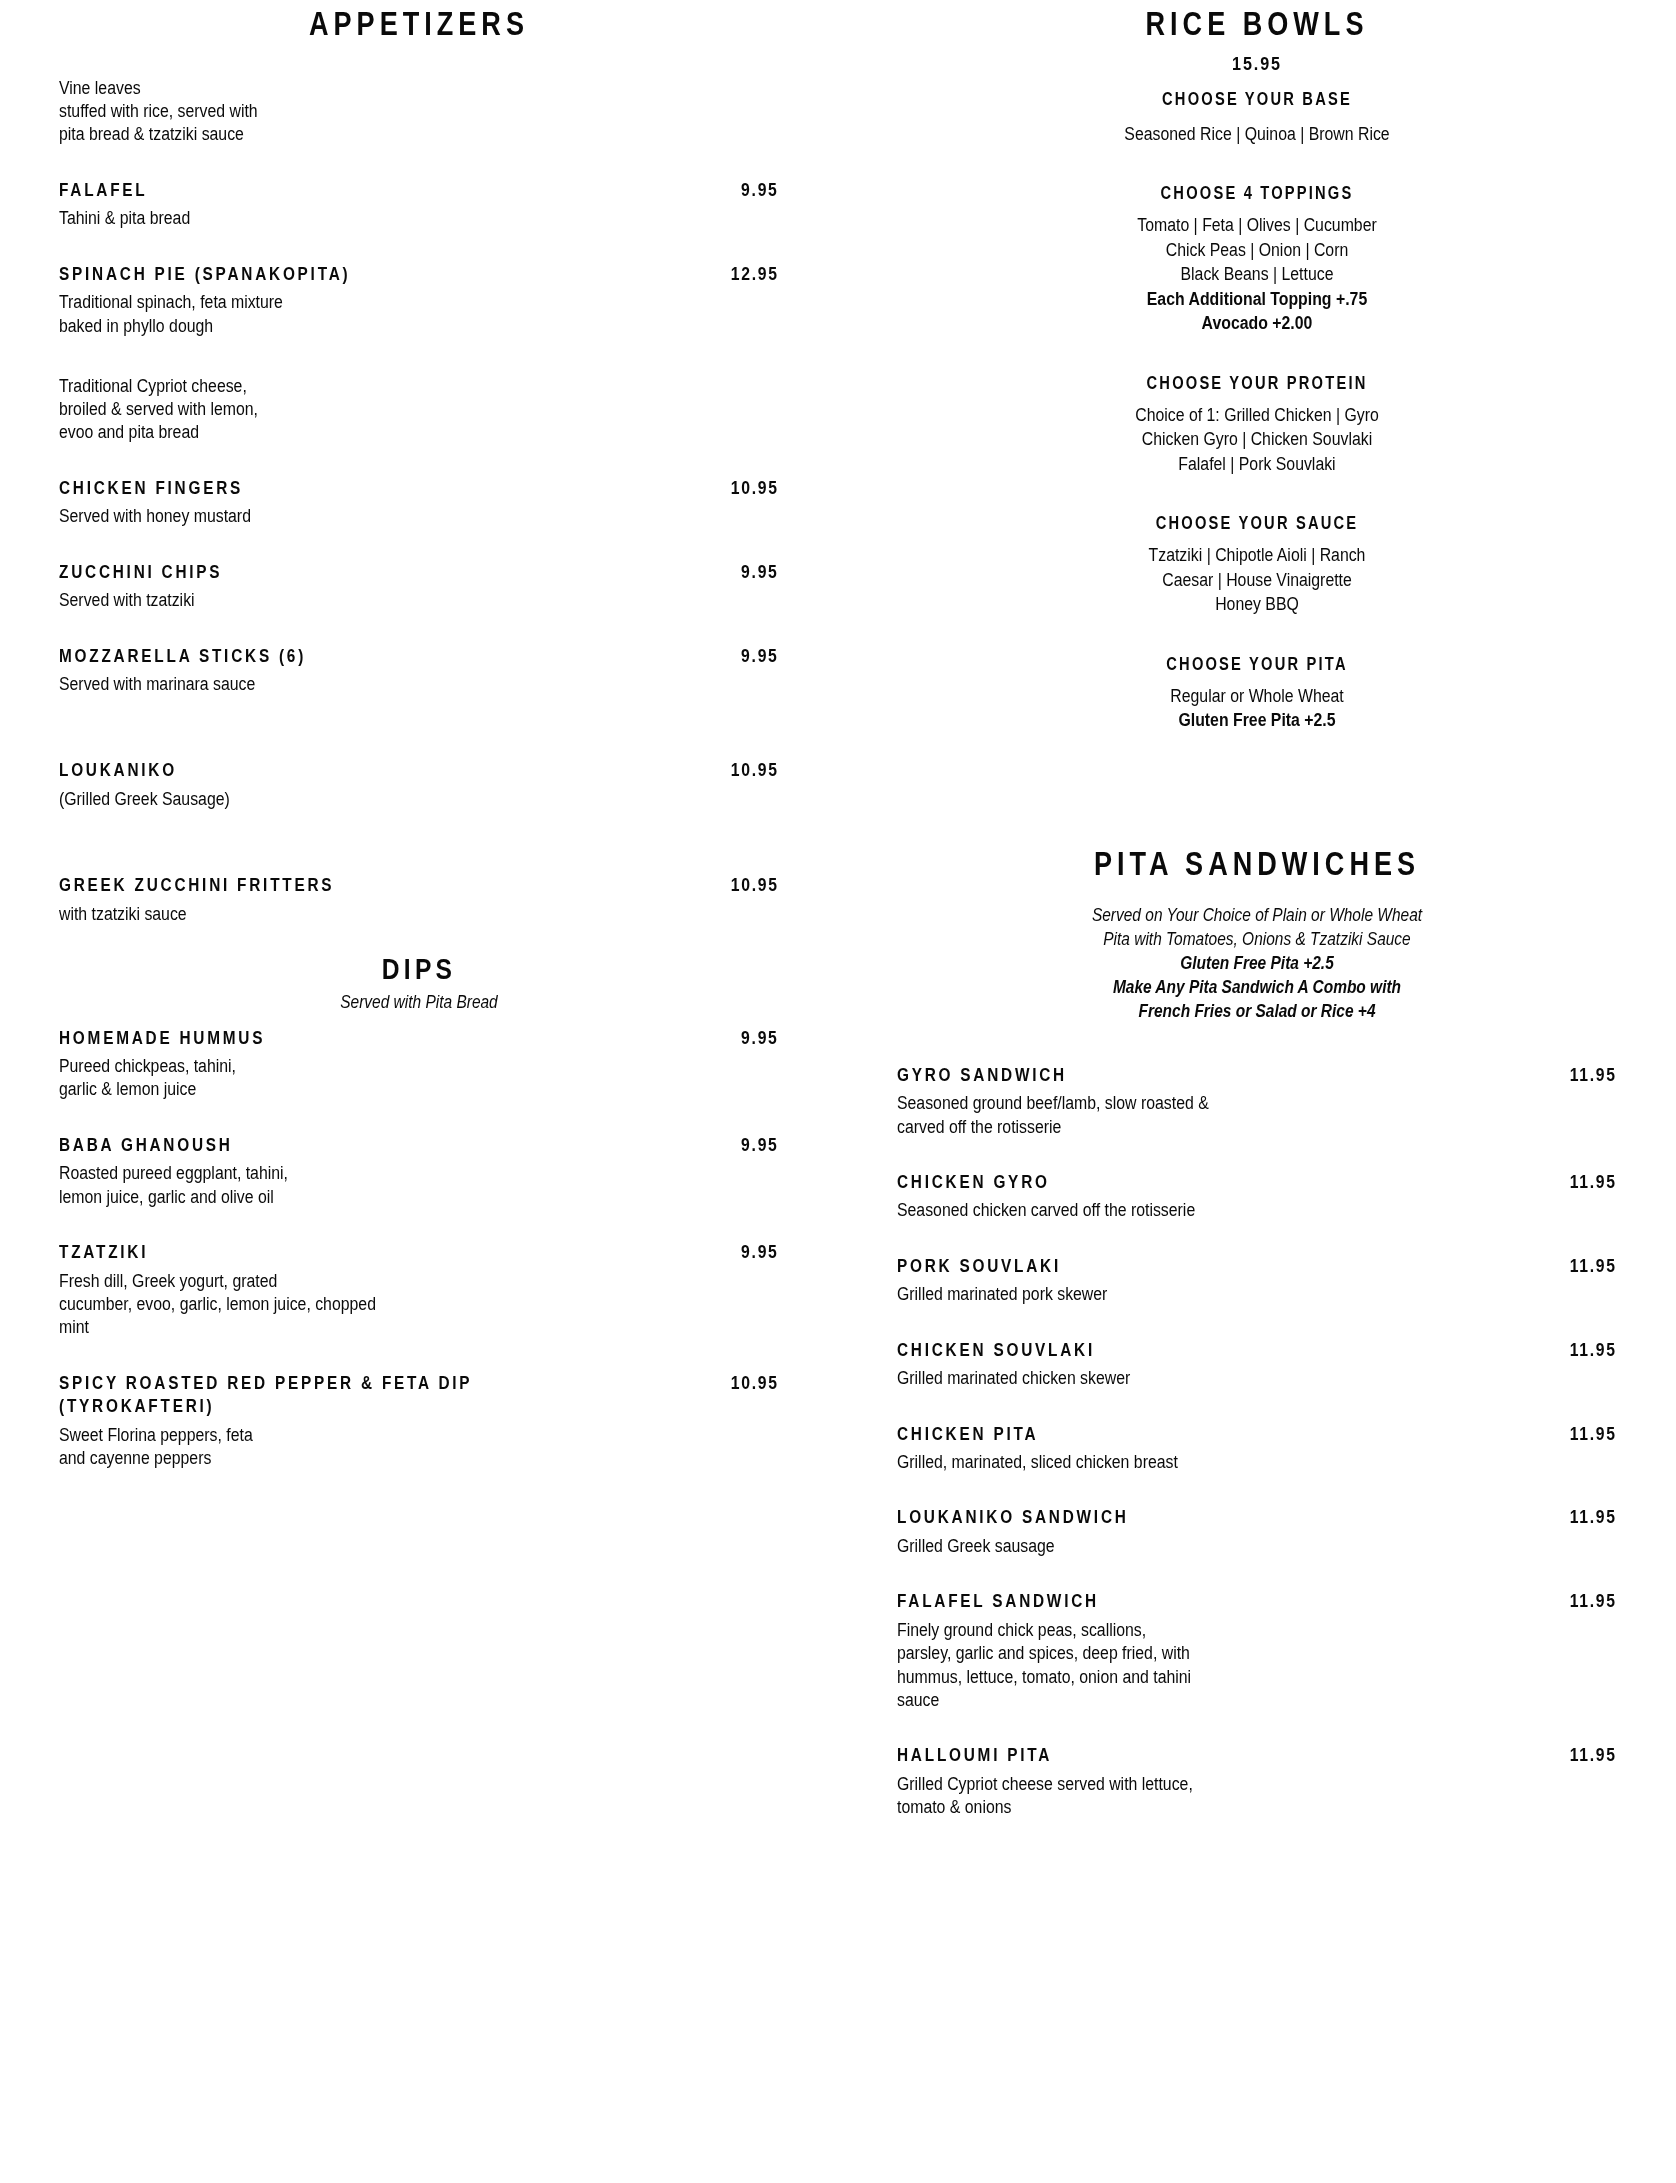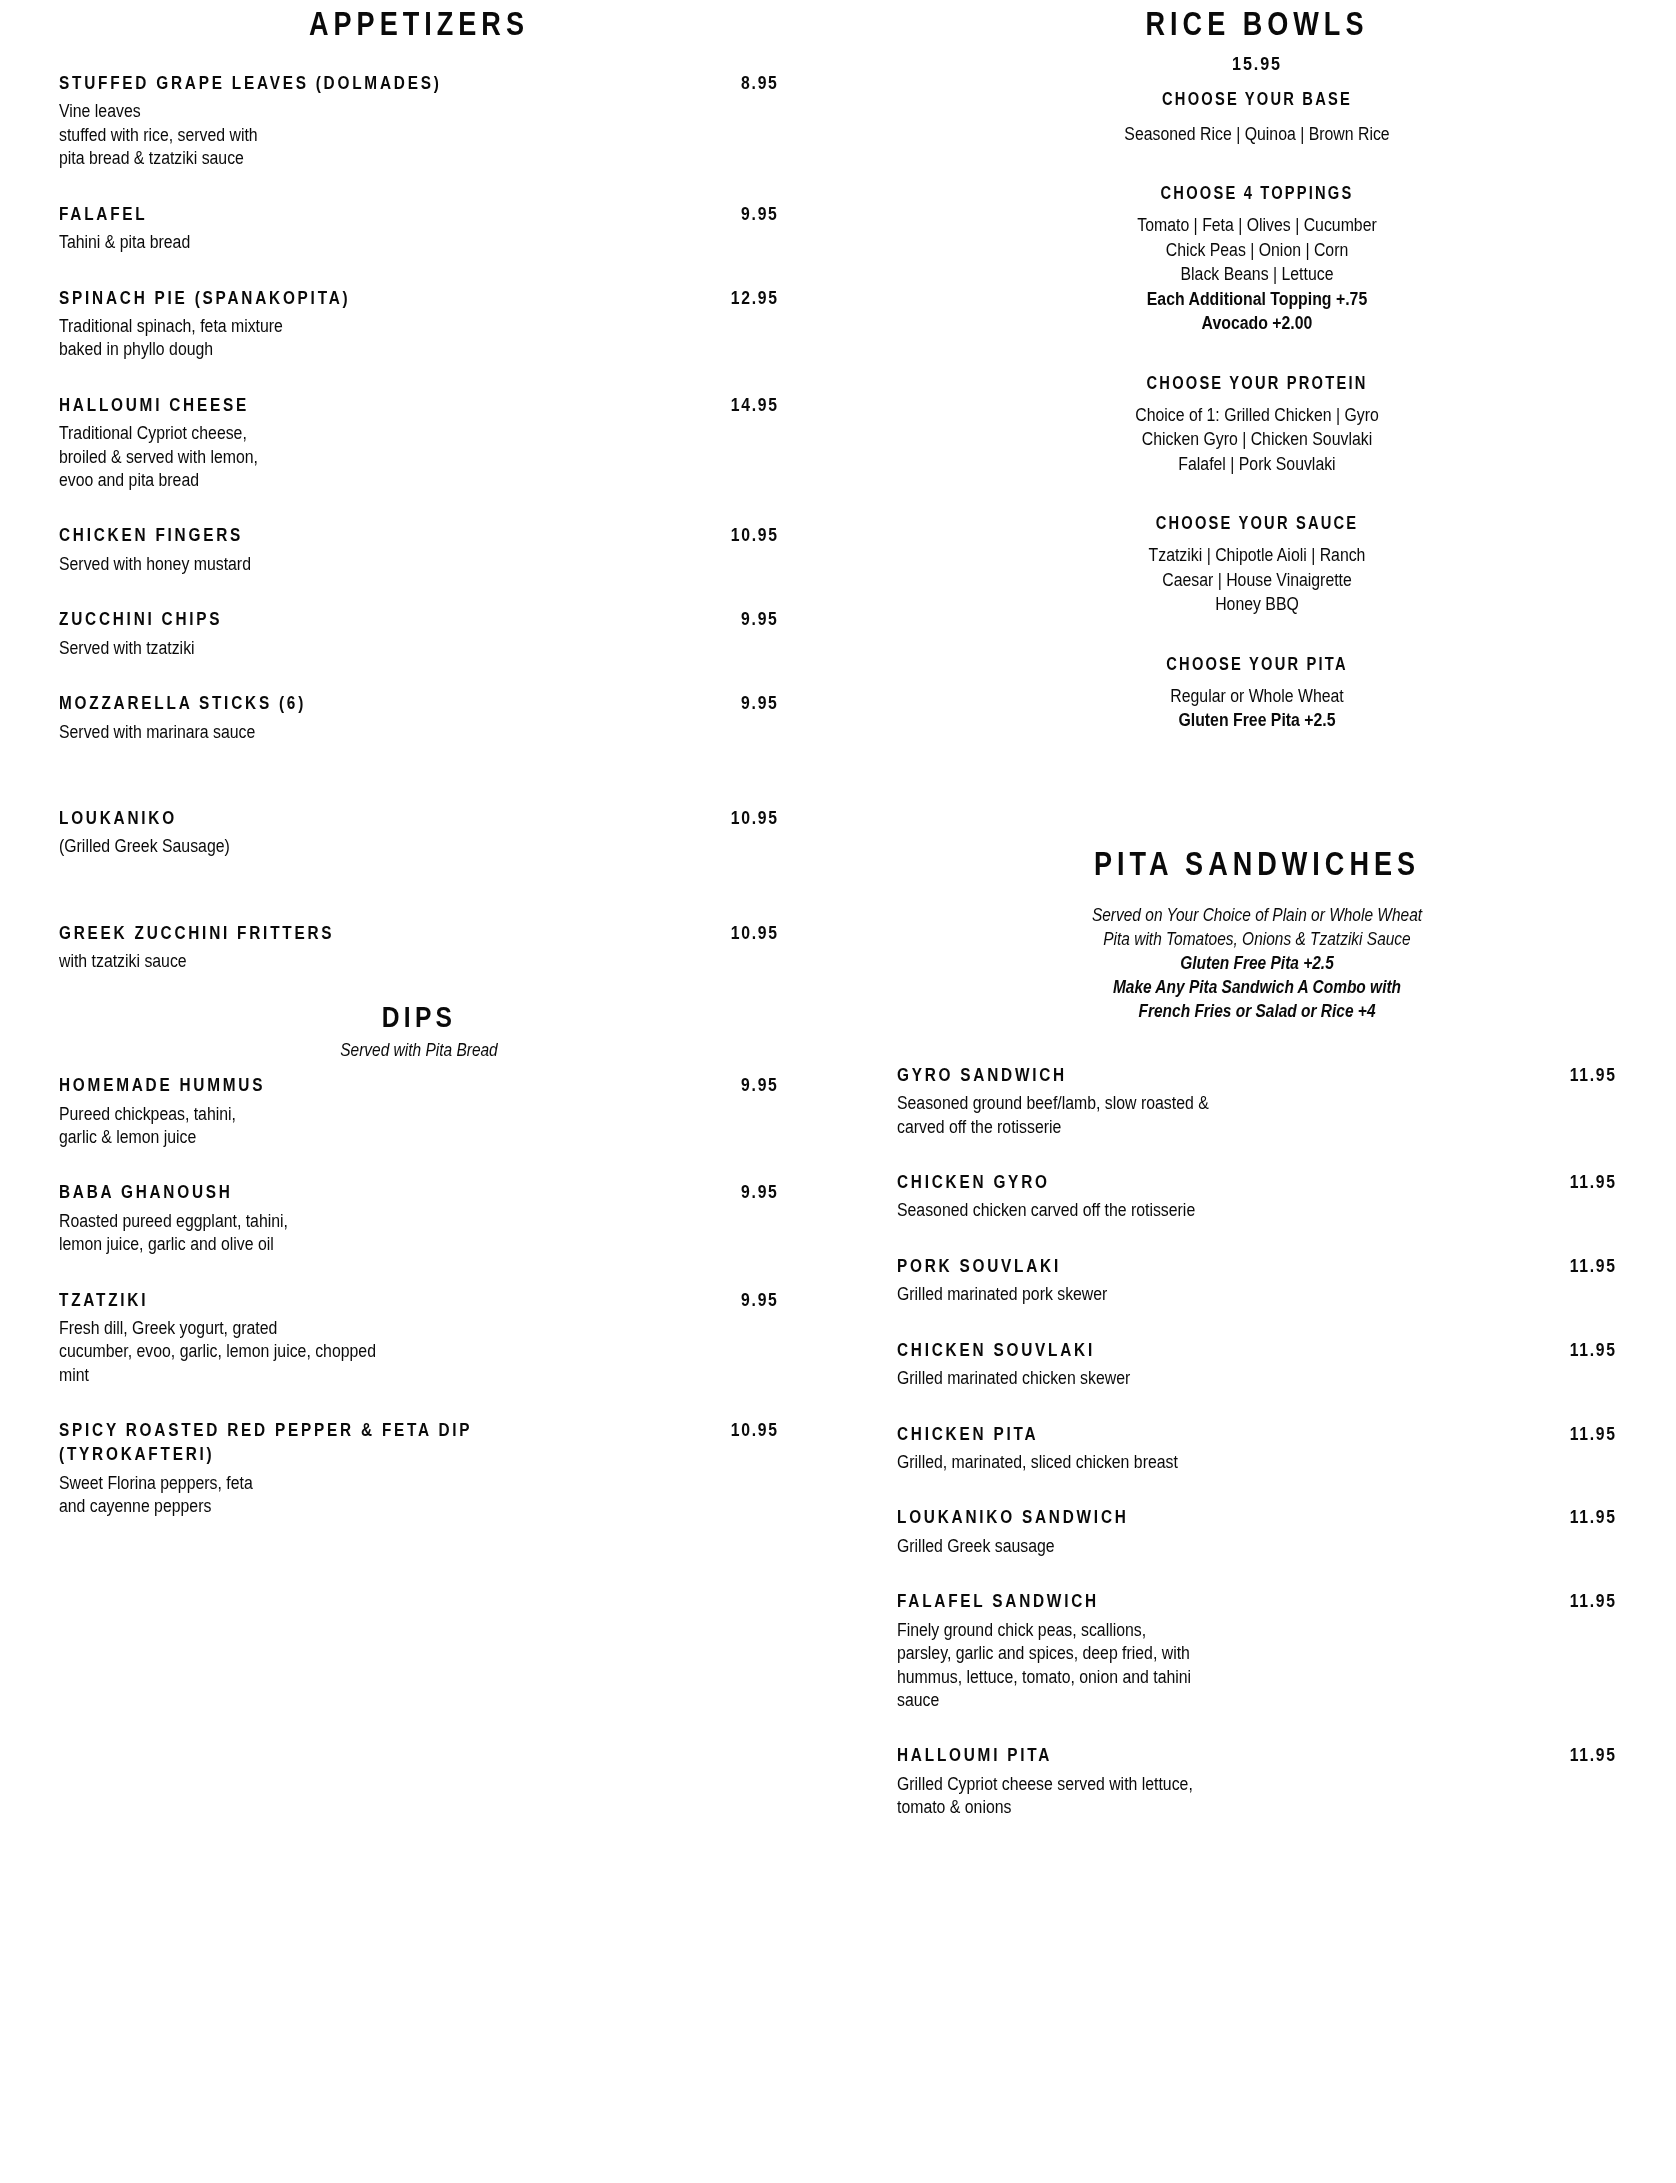--- a/index.html
+++ b/index.html
@@ -160,24 +160,20 @@
 
 <div class="menu-page">
 
   <div class="column">
 
     <div class="sp-16"></div>
     <div class="section-title">APPETIZERS</div>
     <div class="sp-72"></div>
 
     <div class="item">
-      <div class="item-head">
-        <div class="item-name">STUFFED GRAPE LEAVES (DOLMADES)</div>
-        <div class="item-price">8.95</div>
-      </div>
       <div class="item-desc">Vine leaves<br>stuffed with rice, served with<br>pita bread &amp; tzatziki sauce</div>
     </div>
     <div class="sp-72"></div>
 
     <div class="item">
       <div class="item-head">
         <div class="item-name">FALAFEL</div>
         <div class="item-price">9.95</div>
       </div>
       <div class="item-desc">Tahini &amp; pita bread</div>
@@ -187,24 +183,20 @@
     <div class="item">
       <div class="item-head">
         <div class="item-name">SPINACH PIE (SPANAKOPITA)</div>
         <div class="item-price">12.95</div>
       </div>
       <div class="item-desc">Traditional spinach, feta mixture<br>baked in phyllo dough</div>
     </div>
     <div class="sp-72"></div>
 
     <div class="item">
-      <div class="item-head">
-        <div class="item-name">HALLOUMI CHEESE</div>
-        <div class="item-price">14.95</div>
-      </div>
       <div class="item-desc">Traditional Cypriot cheese,<br>broiled &amp; served with lemon,<br>evoo and pita bread</div>
     </div>
     <div class="sp-72"></div>
 
     <div class="item">
       <div class="item-head">
         <div class="item-name">CHICKEN FINGERS</div>
         <div class="item-price">10.95</div>
       </div>
       <div class="item-desc">Served with honey mustard</div>

